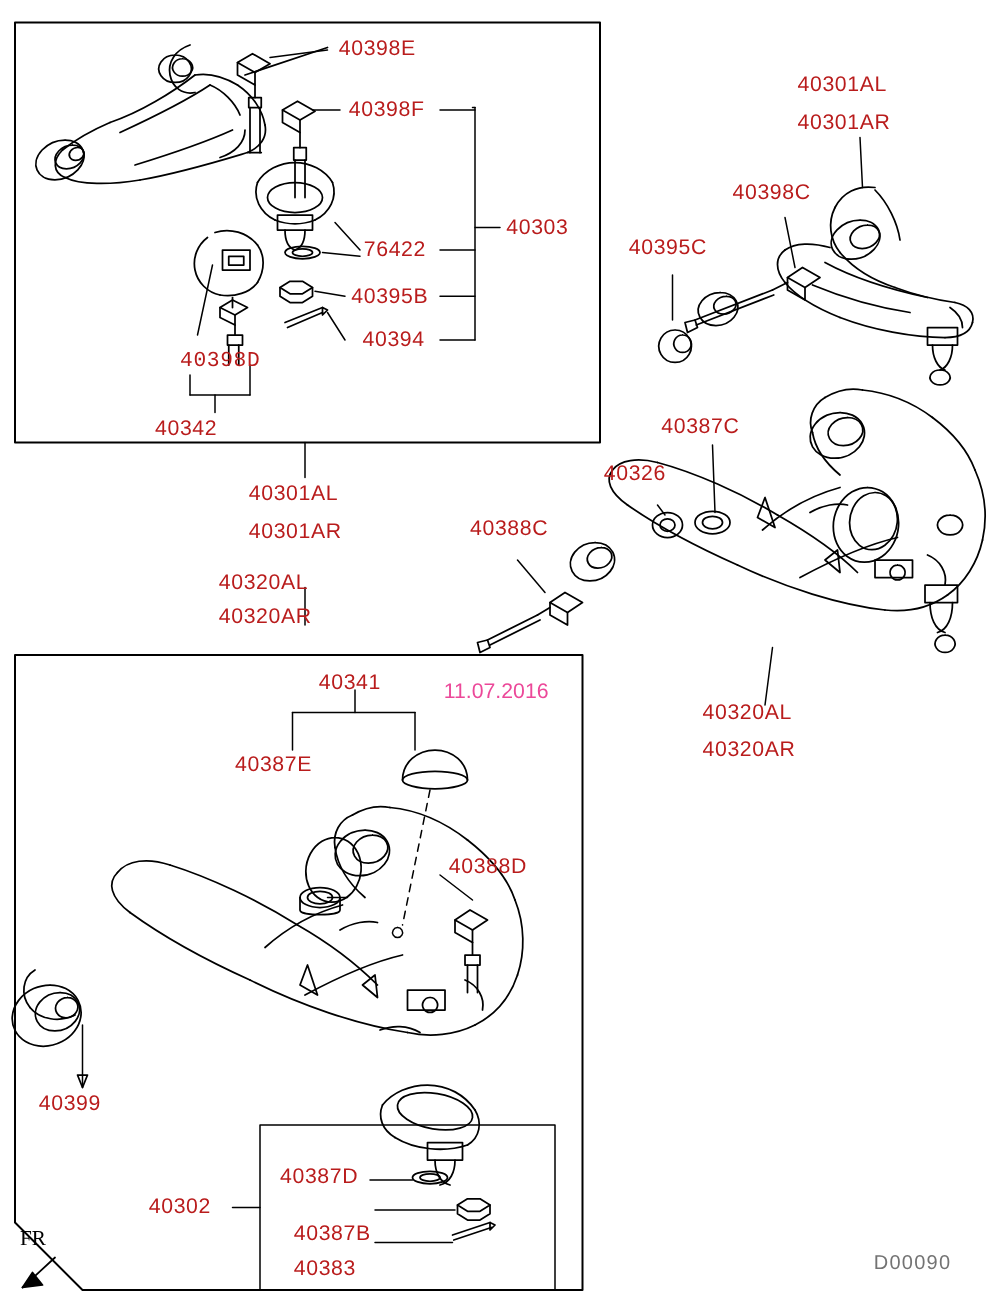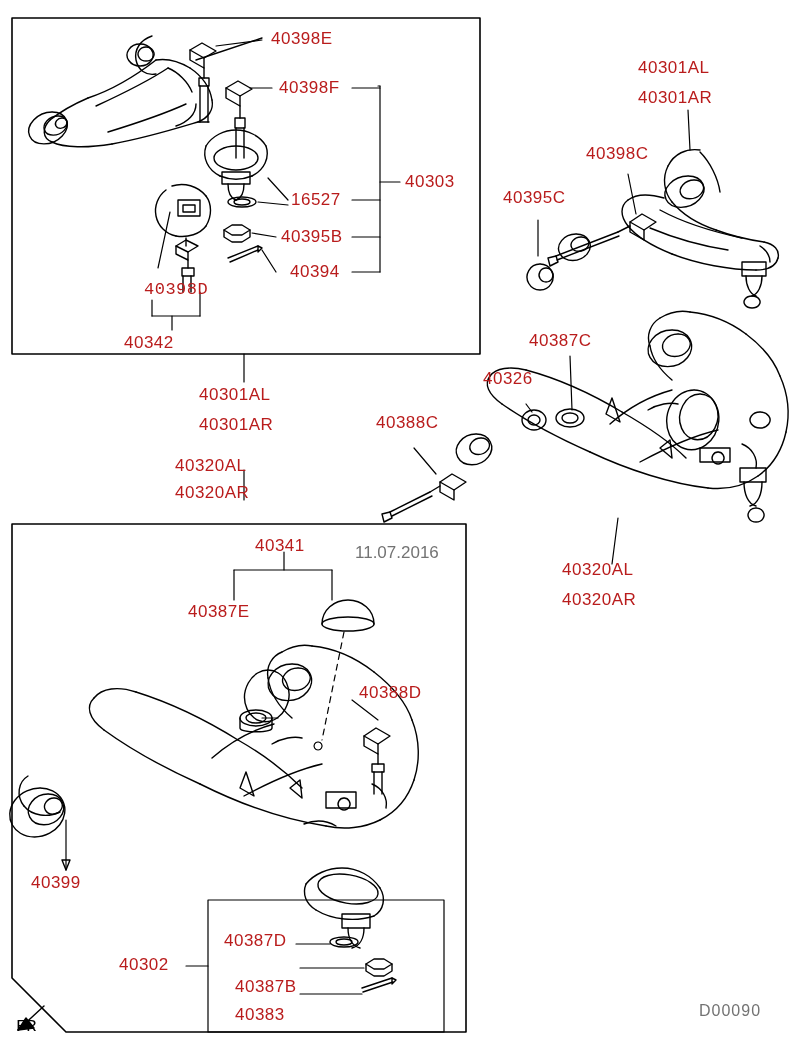--- a/index.html
+++ b/index.html
@@ -26,36 +26,35 @@
     font-size:50px;
     letter-spacing:2px;
     color:#d8d8d8;
     white-space:nowrap;
     font-weight:400;
   }
   .wmdate{
     position:absolute;
     font-family:"Liberation Sans", sans-serif;
     font-size:17px;
-    color:#737373;
+    color:#ec4899;
     white-space:nowrap;
   }
   .code{
     position:absolute;
     font-family:"Liberation Sans", sans-serif;
     font-size:16px;
     color:#737373;
     letter-spacing:1px;
   }
   .frtxt{
     position:absolute;
-    font-family:Liberation Mono, monospace;
+    font-family:Liberation Serif, serif;
     font-size:17px;
     color:#000;
-    margin-top:36px;
   }
   svg{position:absolute;left:0;top:0;}
   svg *{vector-effect:non-scaling-stroke;}
 </style>
 </head>
 <body>
 
 <div id="sheet">
 
   <svg width="800" height="1044" viewBox="0 0 800 1044" fill="none" stroke="#000" stroke-width="1.4" stroke-linecap="round" stroke-linejoin="round">
@@ -342,21 +341,21 @@
 
     <path d="M44 1006 L18 1030" stroke-width="1.4"></path>
     <path d="M18 1030 l16 -2 l-8 -10z" fill="#000"></path>
   </svg>
 
   <div class="wmdate" style="left:355px;top:543px;">11.07.2016</div>
 
   <div class="lbl" style="left:271px;top:29px;">40398E</div>
   <div class="lbl" style="left:279px;top:78px;">40398F</div>
   <div class="lbl" style="left:405px;top:172px;">40303</div>
-  <div class="lbl" style="left:291px;top:190px;">16527</div>
+  <div class="lbl" style="left:291px;top:190px;">76422</div>
   <div class="lbl" style="left:281px;top:227px;">40395B</div>
   <div class="lbl" style="left:290px;top:262px;">40394</div>
   <div class="lbl" style="left:144px;top:280px;font-family:Liberation Mono, monospace;">40398D</div>
   <div class="lbl" style="left:124px;top:333px;text-align:center;">40342</div>
 
   <div class="lbl" style="left:638px;top:58px;">40301AL</div>
   <div class="lbl" style="left:638px;top:88px;">40301AR</div>
 
   <div class="lbl" style="left:199px;top:385px;">40301AL</div>
   <div class="lbl" style="left:199px;top:415px;">40301AR</div>

